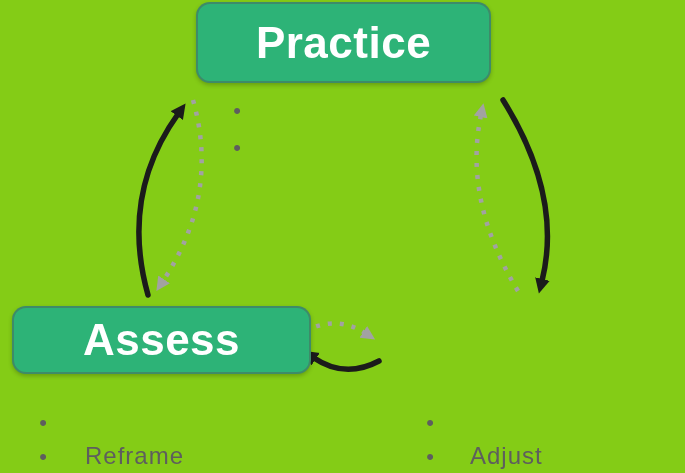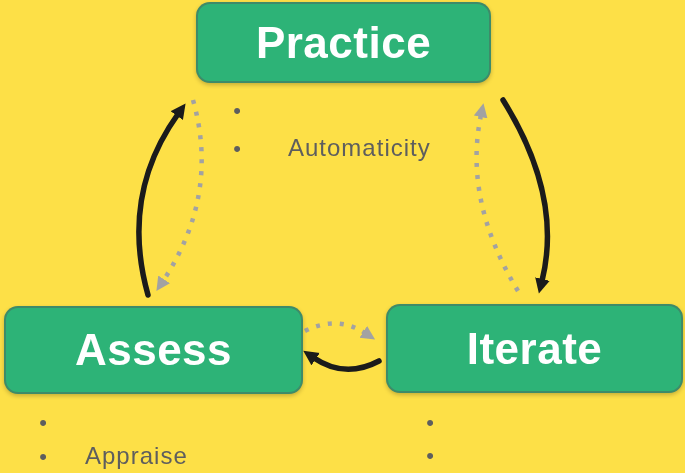--- a/index.html
+++ b/index.html
@@ -1,20 +1,20 @@
 <!DOCTYPE html>
 <html style="--box-green: #2db377; --box-label: #ffffff; --bullet-text: #5e5e5e; --arrow-solid: #1b1b1b; --arrow-dotted: #a2a2a2;"><head>
 <meta charset="utf-8">
 <style>
   html, body { margin: 0; padding: 0; background: #ffffff; }
   .canvas {
     position: relative;
     width: 685px;
     height: 473px;
-    background: #fde047;
+    background: #84cc16;
     overflow: hidden;
     font-family: "Liberation Sans", sans-serif;
   }
   #arrows-layer {
     position: absolute;
     left: 0; top: 0;
     width: 685px; height: 473px;
   }
   .arrow { fill: none; }
   .arrow.solid {
@@ -37,21 +37,21 @@
     color: var(--box-label, #ffffff);
     font-weight: bold;
     font-size: 44px;
     letter-spacing: 0.5px;
     border-radius: 14px;
     border: 2px solid rgba(85, 90, 88, 0.45);
     box-shadow: 0 2px 4px rgba(0, 0, 0, 0.22);
     box-sizing: border-box;
   }
   .box.practice { left: 196px; top: 2px;   width: 295px; height: 81px; }
-  .box.assess   { left: 4px;   top: 306px; width: 299px; height: 88px; }
+  .box.assess   { left: 12px;   top: 306px; width: 299px; height: 68px; }
   .box.iterate  { left: 386px; top: 304px; width: 297px; height: 89px; }
   .bullets {
     position: absolute;
     list-style: none;
     margin: 0; padding: 0;
     color: var(--bullet-text, #5e5e5e);
     font-size: 24px;
     letter-spacing: 1px;
   }
   .bullets li { display: flex; align-items: baseline; }
@@ -95,46 +95,43 @@
         <path d="M 379 361 Q 345 379 314 358" class="arrow solid" marker-end="url(#head-solid)"></path>
       </g>
   </svg>
 
   <div class="box practice">
     <span>Practice</span>
   </div>
   <div class="box assess">
     <span>Assess</span>
   </div>
-  <div class="box iterate">
-    <span>Iterate</span>
-  </div>
 
   <ul class="bullets top">
     <li>
       <span class="dot">•</span>
     </li>
     <li>
       <span class="dot">•</span>
-      <span>Automaticity</span>
     </li>
   </ul>
 
   <ul class="bullets left">
     <li>
       <span class="dot">•</span>
     </li>
     <li>
       <span class="dot">•</span>
-      <span>Appraise</span>
+      <span>Reframe</span>
     </li>
   </ul>
 
   <ul class="bullets right">
     <li>
       <span class="dot">•</span>
     </li>
     <li>
       <span class="dot">•</span>
+      <span>Adjust</span>
     </li>
   </ul>
 
 </div>
 
 </body></html>

